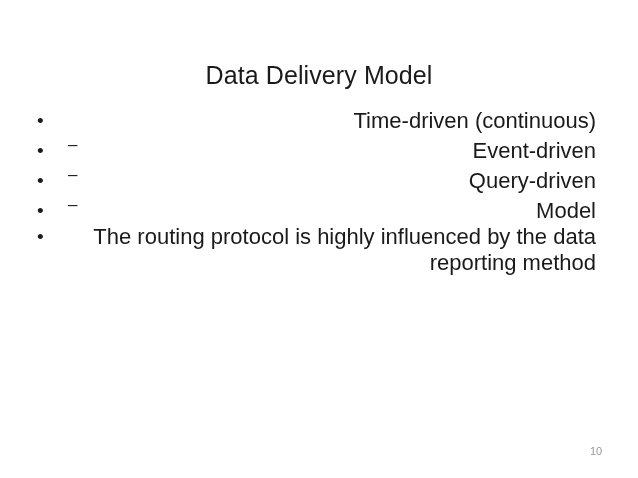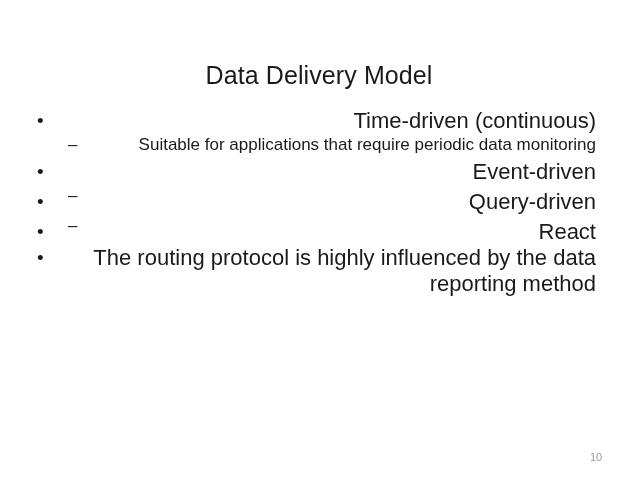--- a/index.html
+++ b/index.html
@@ -84,40 +84,38 @@
   .page-number {
     position: absolute;
     left: 583px;
     top: 444px;
     width: 26px;
     text-align: center;
     font-size: 11px;
     line-height: 14px;
     color: #9a9a9a;
     font-weight: 400;
-    margin-top: 6px;
   }
 </style>
 </head>
 <body>
 
 <div class="slide">
 
   <div class="slide-title">Data Delivery Model</div>
 
   <div class="body-list">
 
     <div class="bullet-l1">
       <span class="marker">•</span>
       <span class="bullet-text">Time-driven (continuous)</span>
     </div>
     <div class="sub-list">
       <div class="bullet-l2">
         <span class="marker">–</span>
-        <span class="bullet-text">Suitable for applications that require periodic data monitoring</span>
       </div>
     </div>
 
     <div class="spacer-2"></div>
 
     <div class="bullet-l1">
       <span class="marker">•</span>
       <span class="bullet-text">Event-driven</span>
     </div>
     <div class="sub-list">
@@ -135,21 +133,21 @@
     <div class="sub-list">
       <div class="bullet-l2">
         <span class="marker">–</span>
       </div>
     </div>
 
     <div class="spacer-2"></div>
 
     <div class="bullet-l1">
       <span class="marker">•</span>
-      <span class="bullet-text">React</span>
+      <span class="bullet-text">Model</span>
     </div>
 
     <div class="bullet-l1">
       <span class="marker">•</span>
       <span class="bullet-text">The routing protocol is highly influenced by the data reporting method</span>
     </div>
 
   </div>
 
   <div class="page-number">10</div>

